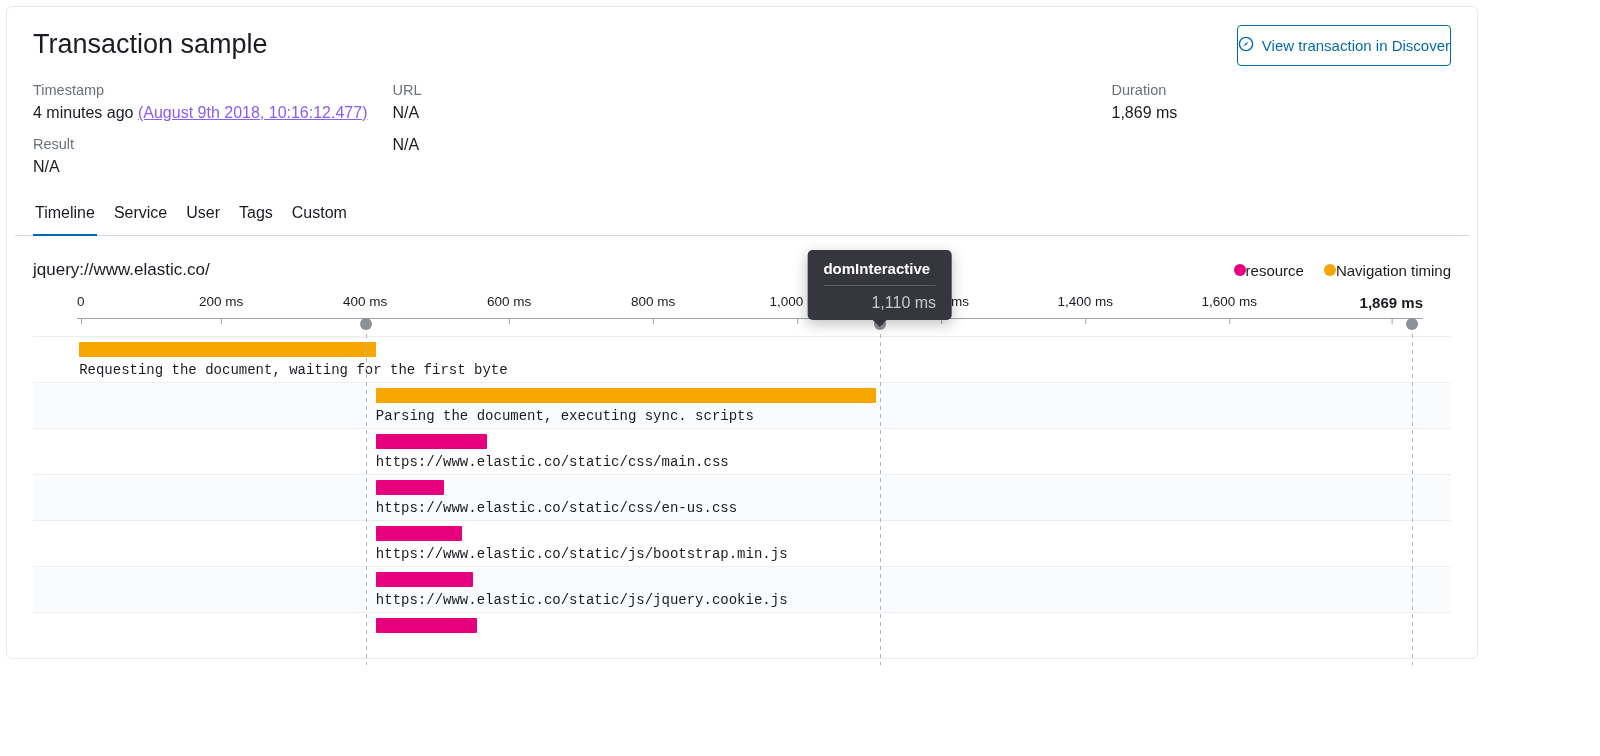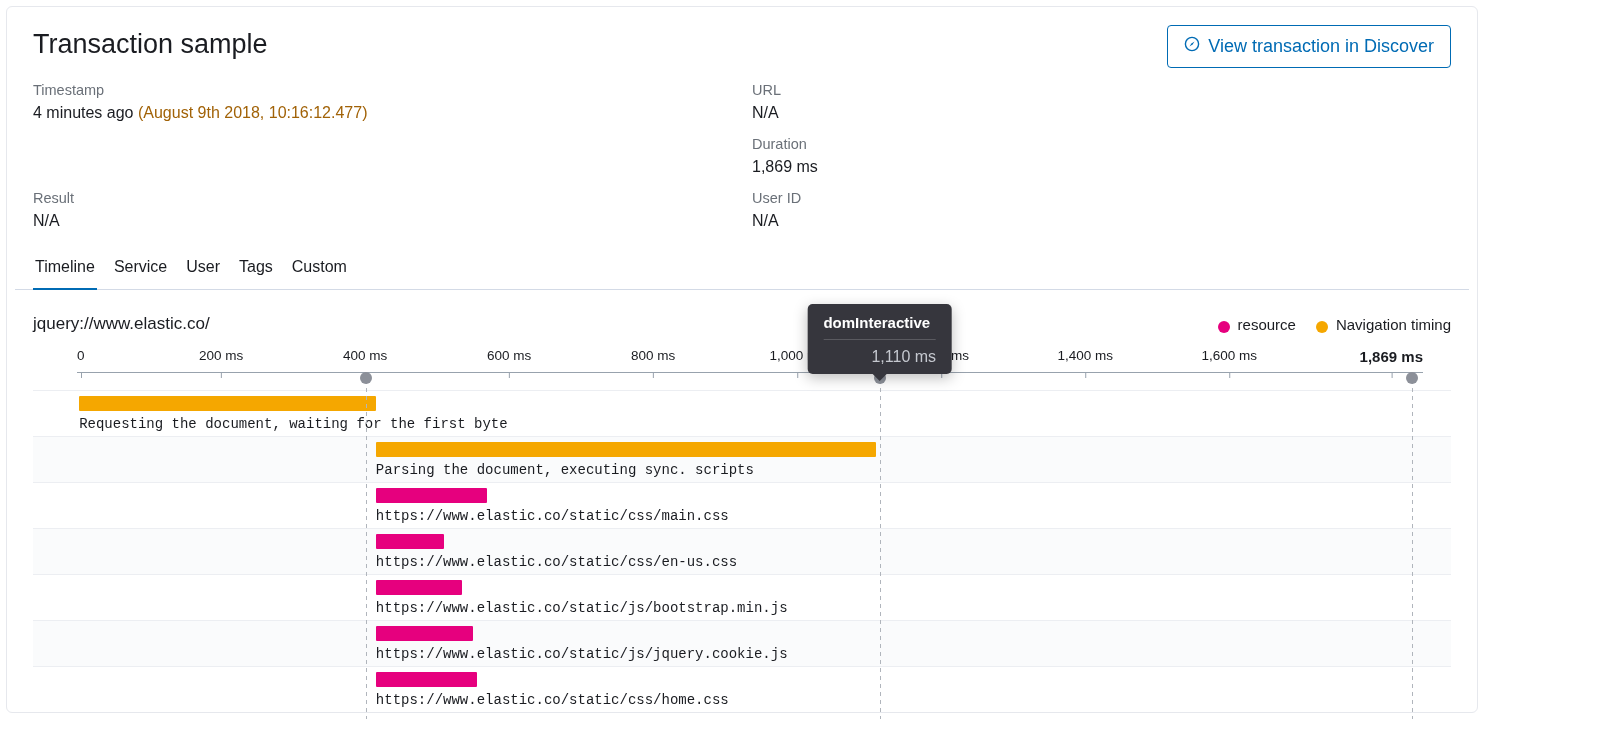--- a/index.html
+++ b/index.html
@@ -42,43 +42,44 @@
     font-weight:500;
   }
   .btn{
     display:inline-flex;
     align-items:center;
     gap:8px;
     border:1px solid var(--btn-border);
     color:var(--link);
     background:#fff;
     border-radius:4px;
-    padding:10px 16px;
-    font-size:18px;
+    padding:10px 0;
+    font-size:15px;
     cursor:pointer;
     font-family:inherit;
   }
   .btn svg{width:16px;height:16px;}
   .meta-grid{
     display:grid;
-    grid-template-columns: 1fr 1fr;
+    grid-template-columns: 1fr 1fr 1fr 1fr;
     column-gap:20px;
     row-gap:14px;
     padding:0 18px 18px 18px;
   }
   .meta-label{
     color:var(--muted);
     font-size:14.5px;
     margin-bottom:6px;
   }
   .meta-value{
     font-size:16px;
   }
   .meta-value .sub{
-    color:#a16207;
+    color:#8b5cf6;
+    text-decoration:underline;
   }
   .tabs{
     display:flex;
     gap:15px;
     padding:0 18px;
     border-bottom:1px solid var(--border);
   }
   .tab{
     padding:10px 2px 12px 2px;
     font-size:16px;
@@ -96,21 +97,21 @@
     align-items:center;
     padding:24px 18px 14px 18px;
   }
   .tl-title{font-size:17px;}
   .legend{
     display:flex;
     gap:20px;
     font-size:15px;
     align-items:center;
   }
-  .legend-item{display:flex;align-items:flex-end;gap:8px;}
+  .legend-item{display:flex;align-items:center;}
   .dot{width:12px;height:12px;border-radius:50%;}
   .dot.pink{background:var(--pink);}
   .dot.orange{background:var(--orange);}
 
   .timeline-area{
     position:relative;
     padding:0 18px;
   }
   .ruler{
     position:relative;
@@ -248,21 +249,20 @@
     <div></div>
     <div>
       <div class="meta-label">Duration</div>
       <div class="meta-value">1,869 ms</div>
     </div>
     <div>
       <div class="meta-label">Result</div>
       <div class="meta-value">N/A</div>
     </div>
     <div>
-      <div class="meta-label">User ID</div>
       <div class="meta-value">N/A</div>
     </div>
   </div>
 
   <div class="tabs">
     <div class="tab active">Timeline</div>
     <div class="tab">Service</div>
     <div class="tab">User</div>
     <div class="tab">Tags</div>
     <div class="tab">Custom</div>
@@ -332,21 +332,20 @@
         </div>
         <div class="span-row">
           <div class="track">
             <div class="bar pink" style="left: 22.2044%; width: 7.22311%;"></div>
             <div class="span-label" style="left: 22.2044%;">https://www.elastic.co/static/js/jquery.cookie.js</div>
           </div>
         </div>
         <div class="span-row">
           <div class="track">
             <div class="bar pink" style="left: 22.2044%; width: 7.49064%;"></div>
-            <div class="span-label" style="left: 22.2044%;">https://www.elastic.co/static/css/home.css</div>
           </div>
         </div>
       </div>
   <div style="position: absolute; left: 44px; right: 28px; top: 42px; pointer-events: none;">
         <div style="position: absolute; left: 22.2044%; top: -10px; width: 1px; height: 378px; background: repeating-linear-gradient(rgb(176, 181, 188) 0px, rgb(176, 181, 188) 4px, transparent 4px, transparent 8px);">
           <div class="marker-knob" style="pointer-events: auto;"></div>
         </div>
       </div>
       <div style="position: absolute; left: 44px; right: 28px; top: 42px; pointer-events: none;">
         <div style="position: absolute; left: 59.39%; top: -10px; width: 1px; height: 378px; background: repeating-linear-gradient(rgb(176, 181, 188) 0px, rgb(176, 181, 188) 4px, transparent 4px, transparent 8px);">

